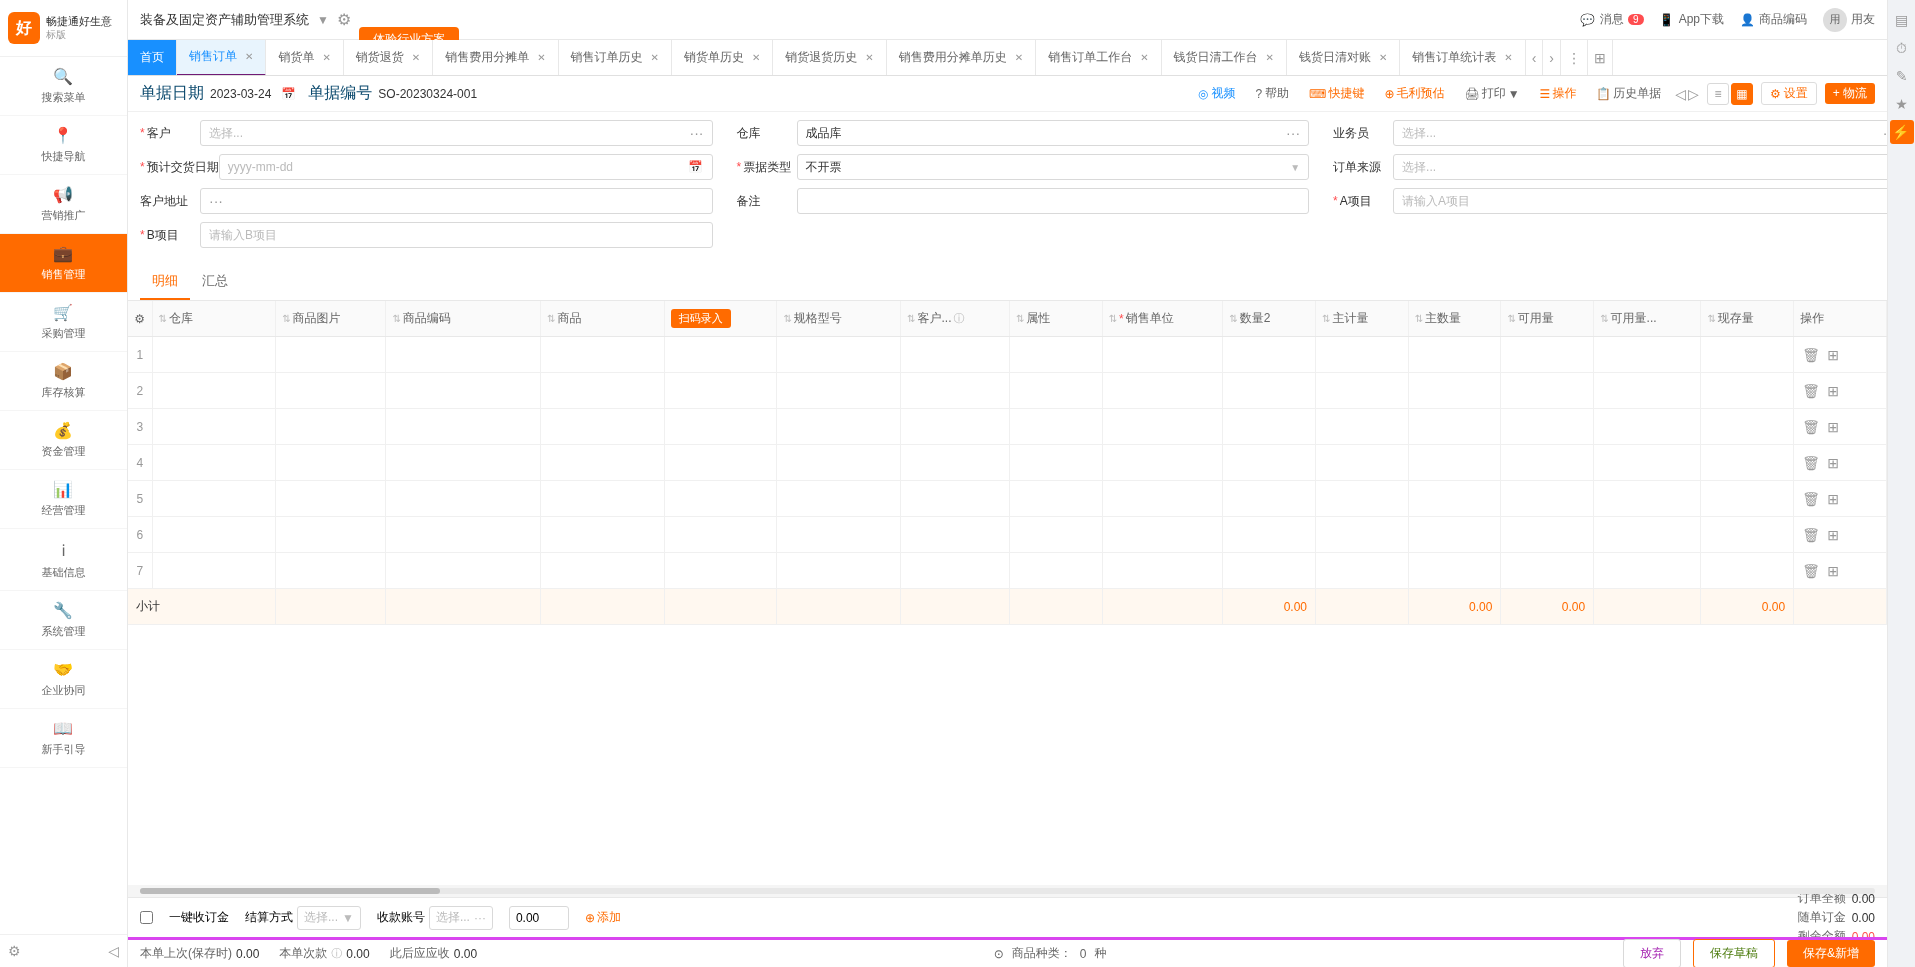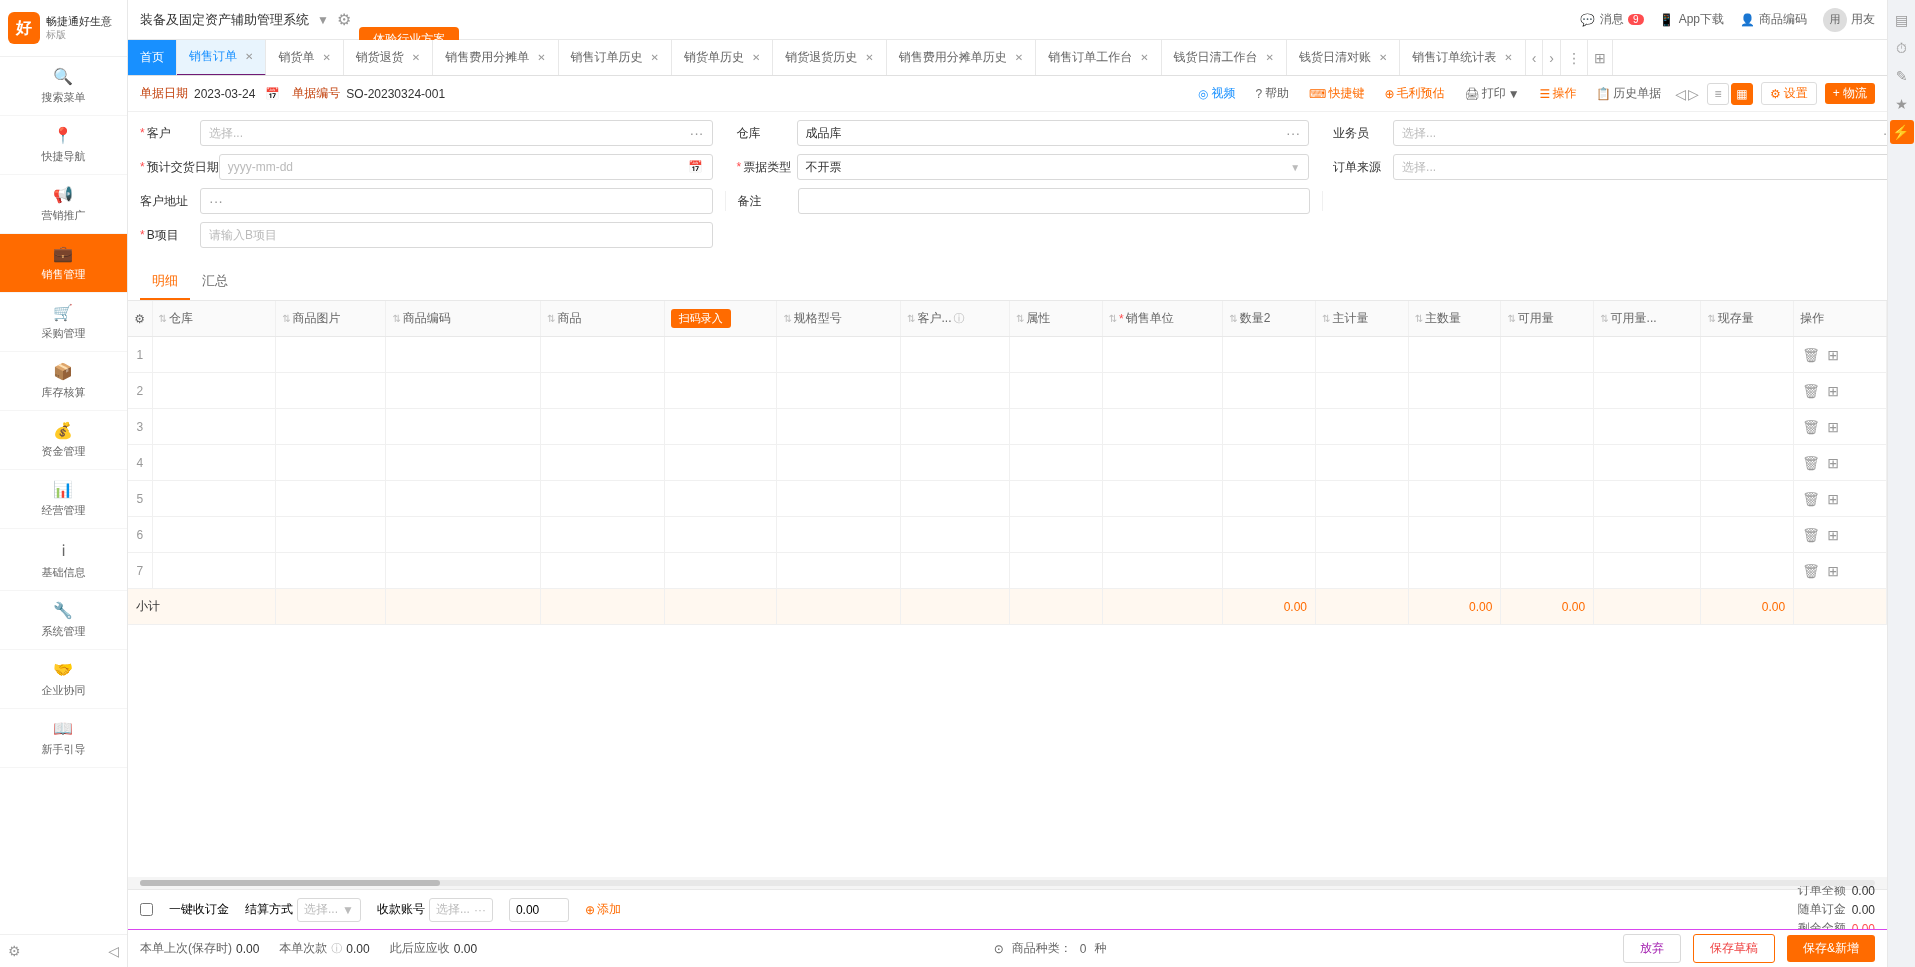--- a/index.html
+++ b/index.html
@@ -42,21 +42,21 @@
     .tab-nav-btn { padding: 0 6px; color: #999; cursor: pointer; font-size: 14px; border-right: 1px solid #e8e8e8; height: 36px; display: flex; align-items: center; }
 
     
     .content { flex: 1; overflow: hidden; display: flex; flex-direction: column; background: #f0f2f5; }
 
     
     .form-area { background: #fff; padding: 0; flex-shrink: 0; }
     .form-toolbar { display: flex; align-items: center; justify-content: space-between; padding: 6px 12px; border-bottom: 1px solid #f0f0f0; }
     .form-toolbar-left { display: flex; align-items: center; gap: 12px; }
     .form-field-inline { display: flex; align-items: center; gap: 6px; }
-    .form-label { color: #c2410c; font-size: 12px; }
+    .form-label { color: #0c4a6e; font-size: 16px; }
     .form-value { color: #333; font-size: 12px; }
     .form-toolbar-right { display: flex; align-items: center; gap: 8px; }
     .toolbar-btn { display: flex; align-items: center; gap: 3px; color: #666; font-size: 12px; cursor: pointer; padding: 2px 6px; }
     .toolbar-btn-setting { background: #fff; border: 1px solid #ddd; border-radius: 3px; padding: 2px 8px; cursor: pointer; display: flex; align-items: center; gap: 3px; color: #ff6b00; font-size: 12px; }
     .toolbar-btn-material { background: #ff6b00; color: white; border: none; border-radius: 3px; padding: 2px 8px; cursor: pointer; font-size: 12px; }
 
     .form-rows { padding: 8px 12px; }
     .form-row { display: flex; align-items: center; margin-bottom: 8px; gap: 0; }
     .form-group { display: flex; align-items: center; flex: 1; min-width: 0; }
     .form-group-label { color: #333; font-size: 12px; white-space: nowrap; min-width: 60px; }
@@ -91,32 +91,32 @@
     
     .bottom-bar { height: 40px; background: #fff; border-top: 1px solid #e8e8e8; display: flex; align-items: center; padding: 0 12px; gap: 16px; flex-shrink: 0; }
     .bottom-checkbox { display: flex; align-items: center; gap: 16px; }
     .bottom-field { display: flex; align-items: center; gap: 4px; }
     .bottom-select { border: 1px solid #d9d9d9; border-radius: 3px; padding: 2px 6px; font-size: 12px; height: 24px; color: #bbb; cursor: pointer; }
     .bottom-input { border: 1px solid #d9d9d9; border-radius: 3px; padding: 2px 6px; font-size: 12px; height: 24px; width: 60px; }
     .bottom-add-btn { color: #ff6b00; cursor: pointer; display: flex; align-items: center; gap: 2px; font-size: 12px; }
     .bottom-right { margin-left: auto; display: flex; align-items: center; gap: 20px; }
 
     
-    .footer-bar { height: 38px; background: #fff; border-top: 1px solid #d946ef; display: flex; align-items: center; justify-content: space-between; padding: 0 12px; flex-shrink: 0; }
+    .footer-bar { height: 30px; background: #fff; border-top: 3px solid #d946ef; display: flex; align-items: center; justify-content: space-between; padding: 0 12px; flex-shrink: 0; }
     .footer-left { display: flex; align-items: center; gap: 20px; font-size: 12px; color: #666; }
     .footer-stat { display: flex; align-items: center; gap: 4px; }
     .footer-stat-val { color: #333; }
     .footer-center { display: flex; align-items: center; gap: 8px; font-size: 12px; color: #666; }
     .footer-right { display: flex; align-items: center; gap: 12px; }
     .footer-right-stats { display: flex; flex-direction: column; align-items: flex-end; gap: 2px; font-size: 12px; }
     .footer-stat-row { display: flex; align-items: center; gap: 6px; color: #666; }
     .footer-stat-amount { color: #333; font-weight: 500; }
     .footer-stat-amount.red { color: #ff4d4f; }
     .btn-discard { border: 1px solid #d9d9d9; background: #fff; color: #a21caf; padding: 5px 16px; border-radius: 3px; cursor: pointer; font-size: 12px; }
-    .btn-save-draft { border: 1px solid #ff6b00; background: #fff; color: #ef4444; padding: 5px 16px; border-radius: 3px; cursor: pointer; font-size: 12px; text-align: center; }
+    .btn-save-draft { border: 1px solid #ff6b00; background: #fff; color: #4d7c0f; padding: 5px 16px; border-radius: 3px; cursor: pointer; font-size: 12px; text-align: center; }
     .btn-save-new { background: #ff6b00; color: white; border: none; padding: 5px 16px; border-radius: 3px; cursor: pointer; font-size: 12px; }
 
     
     .scrollbar-row { height: 12px; background: #f5f5f5; display: flex; align-items: center; padding: 0 12px; flex-shrink: 0; }
     .scrollbar-track { flex: 1; height: 6px; background: #e8e8e8; border-radius: 3px; position: relative; }
     .scrollbar-thumb { width: 300px; height: 6px; background: #bbb; border-radius: 3px; }
 
     
     .right-panel { width: 28px; background: #f0f2f5; display: flex; flex-direction: column; align-items: center; padding-top: 8px; gap: 4px; border-left: 1px solid #e8e8e8; }
     .right-panel-icon { width: 24px; height: 24px; display: flex; align-items: center; justify-content: center; color: #999; font-size: 14px; cursor: pointer; border-radius: 3px; }
@@ -414,20 +414,26 @@
             <div class="form-input">
               <span class="form-dots">···</span>
             </div>
           </div>
           <div class="form-divider"></div>
           <div class="form-group" style="flex:0 0 33%">
             <span class="form-group-label">备注</span>
             <div class="form-input"></div>
           </div>
           <div class="form-divider"></div>
+          <div class="form-group" style="flex:0 0 33%">
+            <span class="form-group-label required">A项目</span>
+            <div class="form-input" style="color:#bbb;">
+              <span>请输入A项目</span>
+            </div>
+          </div>
         </div>
 
         <div class="form-row">
           <div class="form-group" style="flex:0 0 33%">
             <span class="form-group-label required">B项目</span>
             <div class="form-input" style="color:#bbb;">
               <span>请输入B项目</span>
             </div>
           </div>
         </div>

